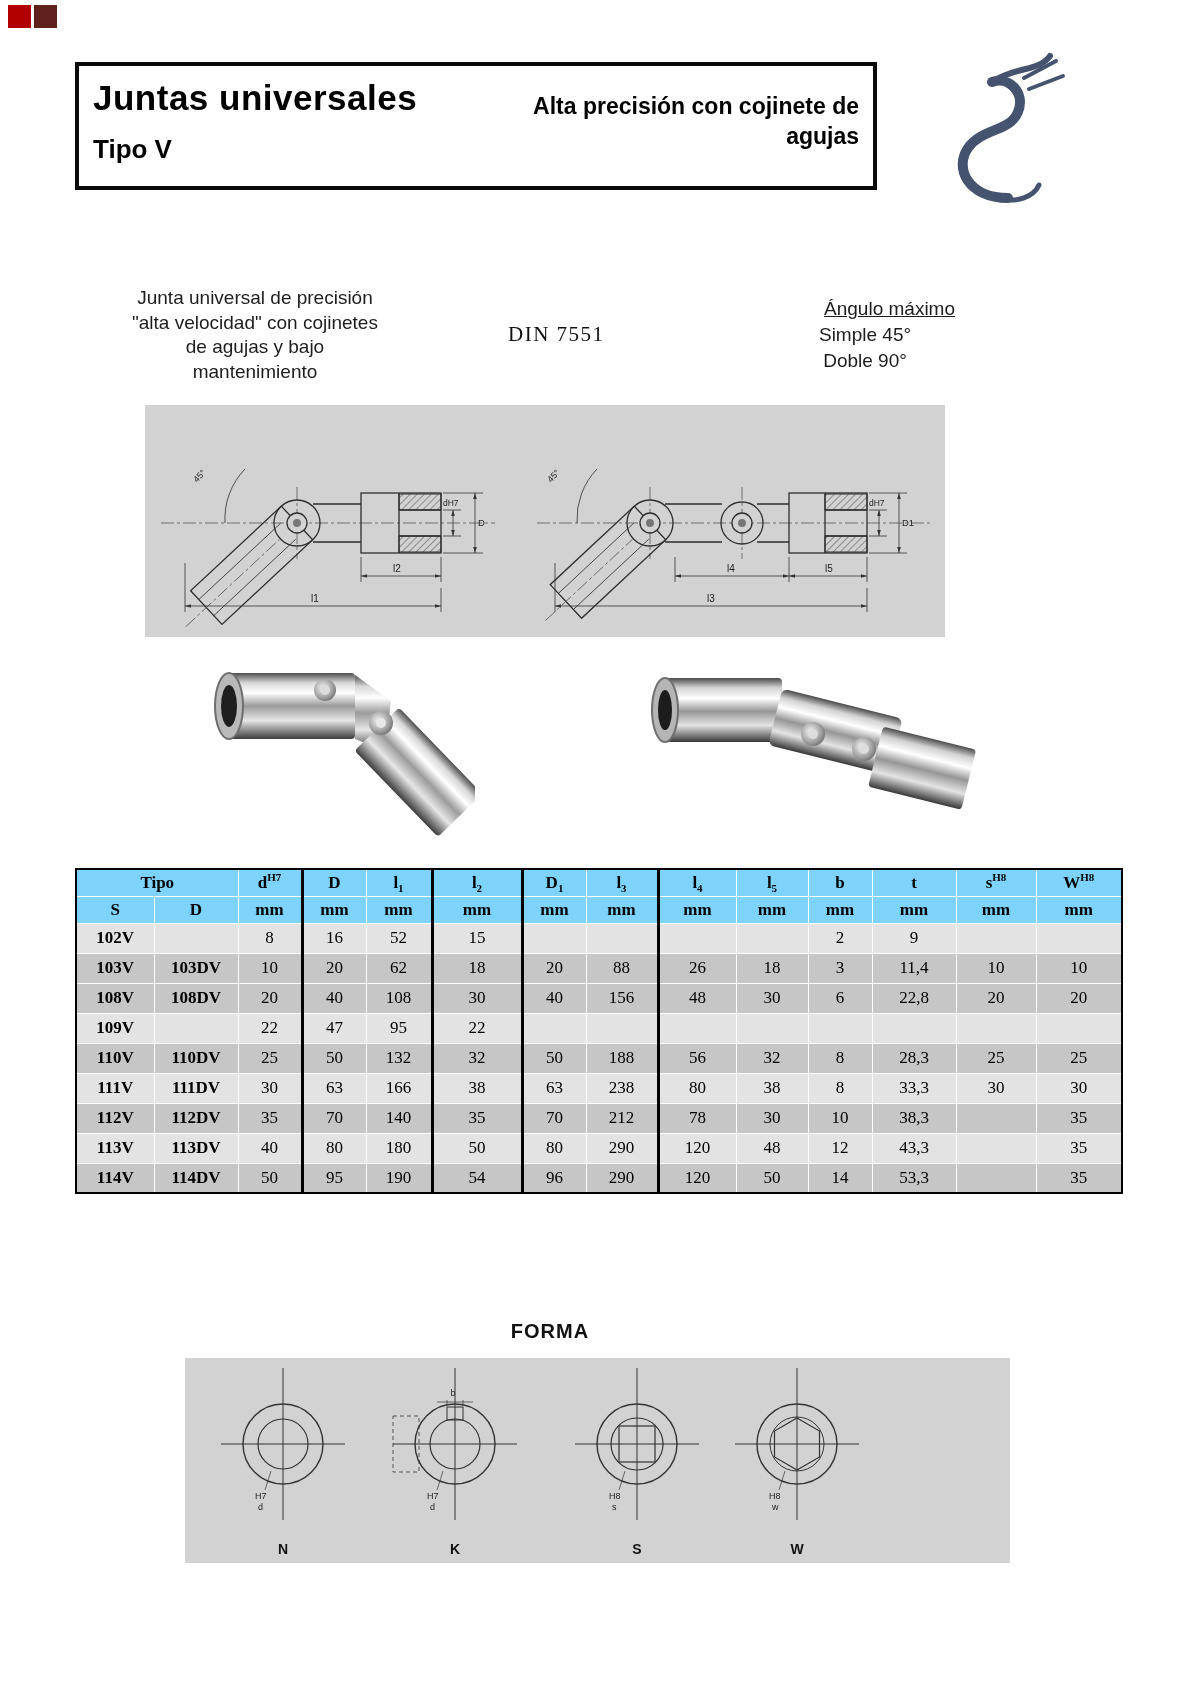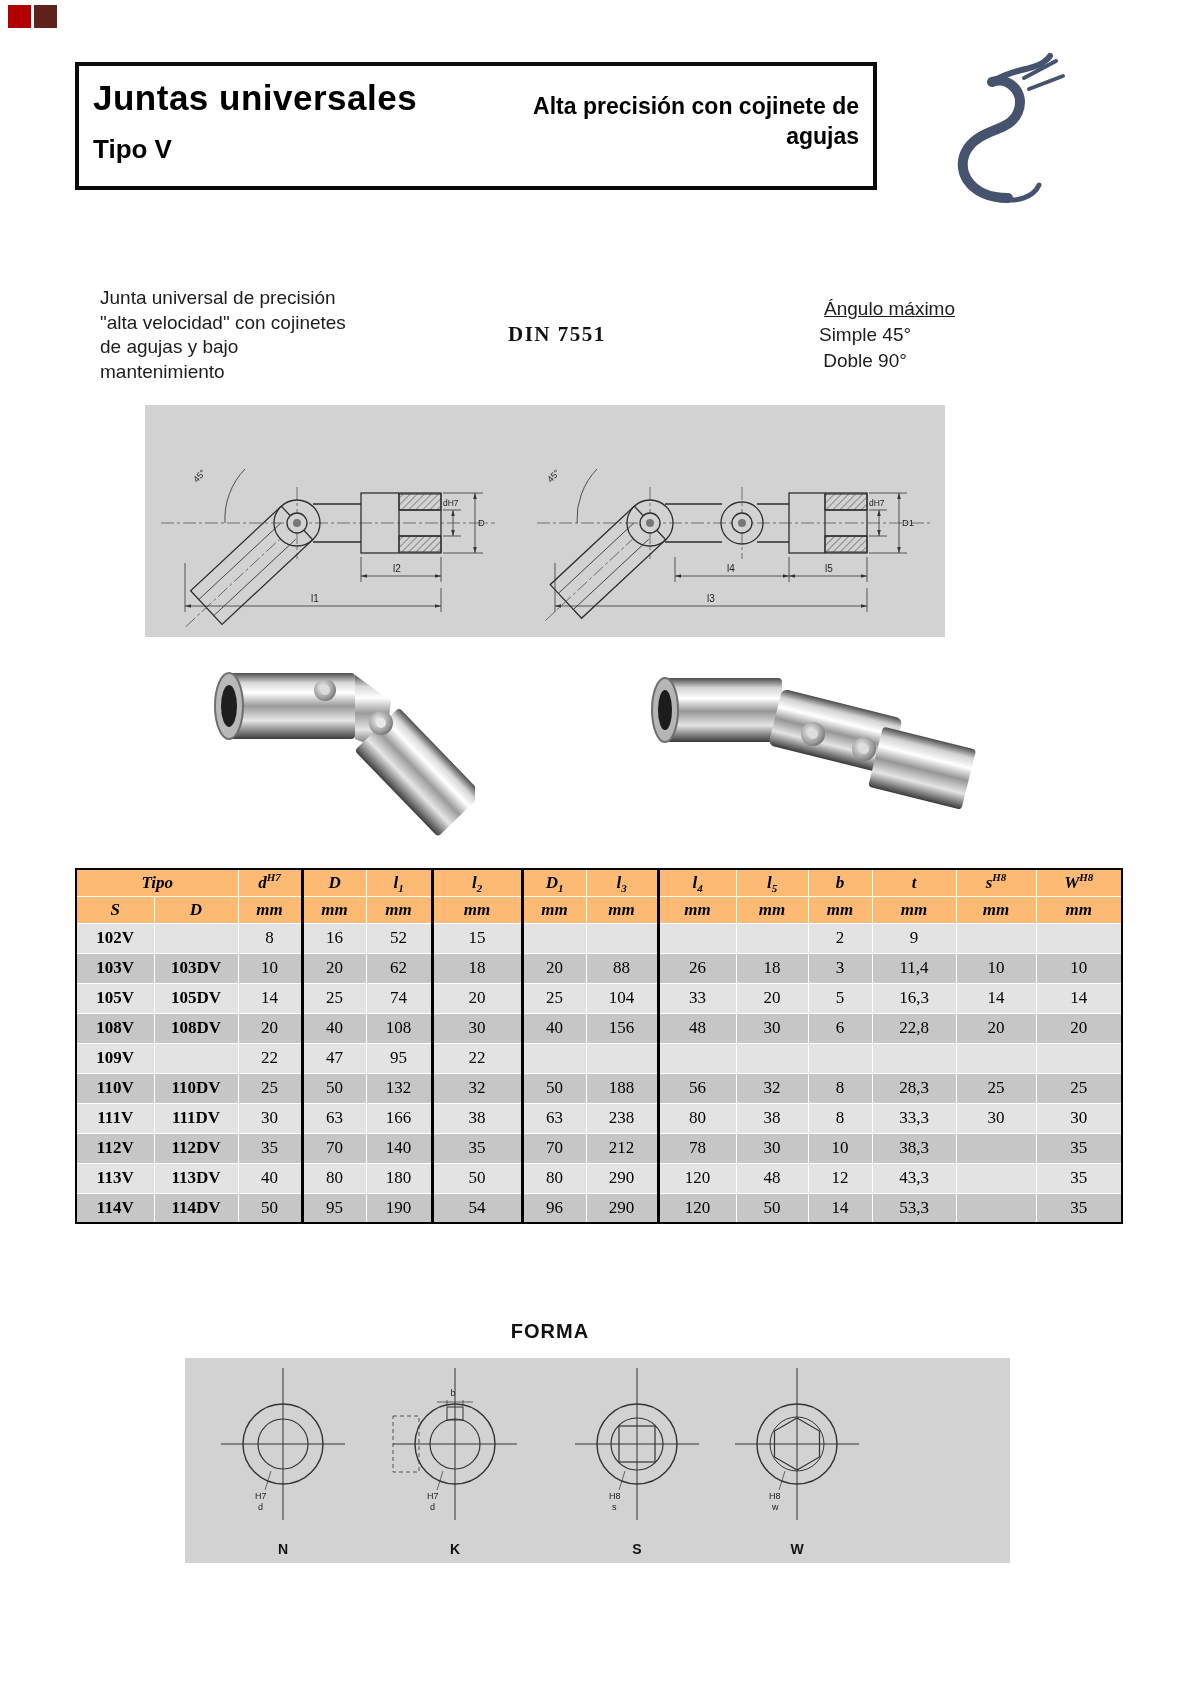--- a/index.html
+++ b/index.html
@@ -12,34 +12,34 @@
   #sq2 { left:34px; }
 
   .header-box { position:absolute; left:75px; top:62px; width:802px; height:128px; border:4px solid #0a0a0a; background:#fff; }
   .header-left { position:absolute; left:14px; top:12px; }
   .title { font-size:35px; font-weight:bold; color:#000; letter-spacing:0.5px; }
   .subtitle { font-size:26px; font-weight:bold; color:#000; margin-top:16px; }
   .tagline { position:absolute; right:14px; top:26px; width:400px; text-align:right; font-size:23px; font-weight:bold; line-height:1.3; color:#000; }
 
   .logo { position:absolute; left:938px; top:48px; width:140px; height:160px; }
 
-  .intro-desc { position:absolute; left:100px; top:286px; width:310px; font-size:19px; color:#1d1d1d; line-height:1.3; }
-  .din { position:absolute; left:508px; top:322px; font-size:21px; font-weight:bold; letter-spacing:1.5px; font-family:"Liberation Serif", serif; color:#111;text-align:right; }
+  .intro-desc { position:absolute; left:100px; top:286px; width:310px; text-align:center; font-size:19px; color:#1d1d1d; line-height:1.3; }
+  .din { position:absolute; left:508px; top:322px; font-size:21px; font-weight:normal; letter-spacing:1.5px; font-family:"Liberation Serif", serif; color:#111;text-align:right; }
   .angle-box { position:absolute; left:775px; top:296px; width:180px; text-align:center; font-size:19px; color:#1d1d1d; line-height:1.38; }
   .angle-title { text-decoration:underline;text-align:right; }
 
   .drawing-panel { position:absolute; left:145px; top:405px; width:800px; height:232px; background:#d2d2d2; }
 
   #photo1 { position:absolute; left:205px; top:645px; width:270px; height:198px; }
   #photo2 { position:absolute; left:648px; top:656px; width:332px; height:192px; }
 
   .joint-table { position:absolute; left:75px; top:868px; width:1046px; border-collapse:collapse; table-layout:fixed;
                  font-family:"Liberation Serif", serif; border:2px solid #000; }
   .joint-table th, .joint-table td { border:1px solid #ffffff; text-align:center; padding:0 2px; overflow:hidden; color:#000; }
-  .joint-table th { background:#fdba74; font-weight:bold; font-size:17px; height:27px;font-style:italic; }
+  .joint-table th { background:#7dd3fc; font-weight:bold; font-size:17px; height:27px; }
   .joint-table td { font-size:17px; height:30px; }
   .joint-table sup, .joint-table sub { font-size:11px; line-height:0; }
   .row-light td { background:#e3e3e3; }
   .row-dark td { background:#c6c6c6; }
   td.type-cell { font-weight:bold; }
   .bl { border-left:3px solid #000 !important; }
   .br { border-right:3px solid #000 !important; }
 
   .forma-title { position:absolute; left:450px; top:1320px; width:200px; text-align:center; font-size:20px; font-weight:bold; letter-spacing:1px; color:#111; }
   .forma-panel { position:absolute; left:185px; top:1358px; width:825px; height:205px; background:#d2d2d2; }
@@ -332,36 +332,20 @@
           <td>18</td>
           <td class="bl">20</td>
           <td class="br">88</td>
           <td>26</td>
           <td>18</td>
           <td>3</td>
           <td>11,4</td>
           <td>10</td>
           <td>10</td>
         </tr>
-        <tr class="row-light">
-          <td class="type-cell">105V</td>
-          <td class="type-cell">105DV</td>
-          <td>14</td>
-          <td class="bl">25</td>
-          <td class="br">74</td>
-          <td>20</td>
-          <td class="bl">25</td>
-          <td class="br">104</td>
-          <td>33</td>
-          <td>20</td>
-          <td>5</td>
-          <td>16,3</td>
-          <td>14</td>
-          <td>14</td>
-        </tr>
         <tr class="row-dark">
           <td class="type-cell">108V</td>
           <td class="type-cell">108DV</td>
           <td>20</td>
           <td class="bl">40</td>
           <td class="br">108</td>
           <td>30</td>
           <td class="bl">40</td>
           <td class="br">156</td>
           <td>48</td>

